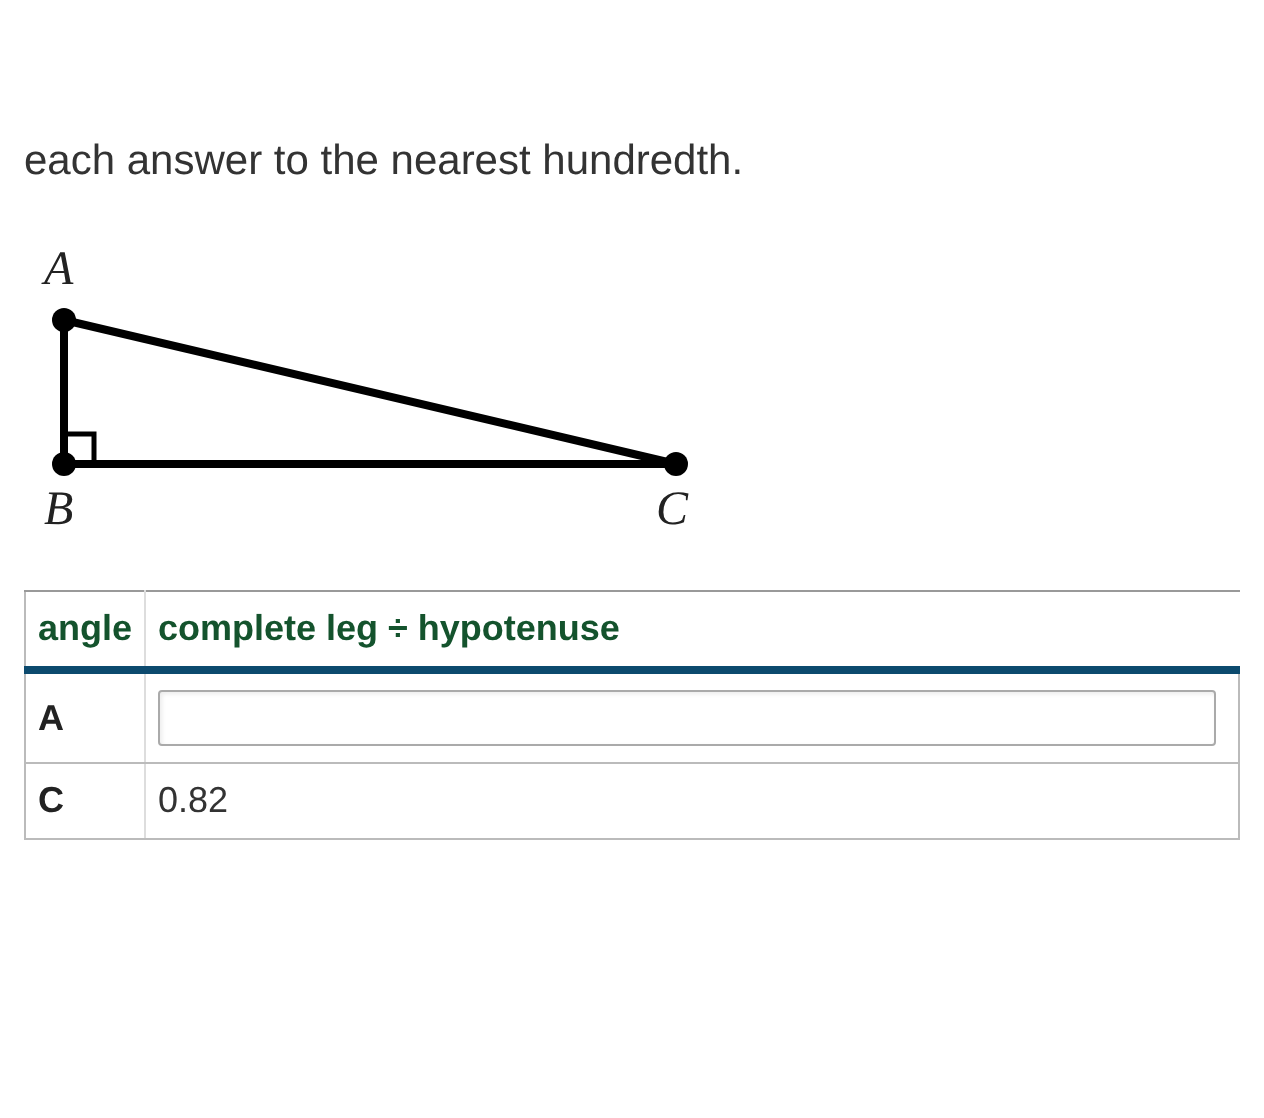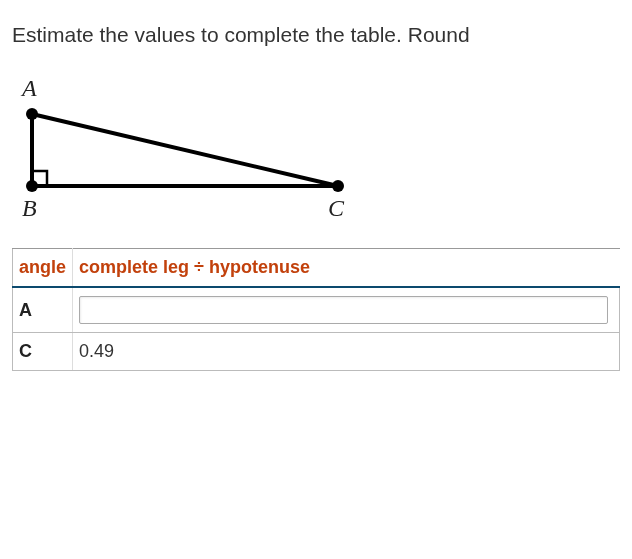--- a/index.html
+++ b/index.html
@@ -30,23 +30,23 @@
     }
     .table-container td, .table-container th {
       border: 1px solid #bbb;
       padding: 8px 6px;
       text-align: left;
       font-size: 18px;
       vertical-align: middle;
     }
     .table-container th {
       font-weight: bold;
-      color: #c2410c;
+      color: #14532d;
       border-top: 1px solid #999;
-      border-bottom: 2px solid #0c4a6e;
+      border-bottom: 4px solid #0c4a6e;
     }
     .angle-col {
       width: 54px;
     }
     .row-label {
       font-weight: bold;
       color: #222;
     }
     .input-field {
       width: 99%;
@@ -68,21 +68,22 @@
       border-right: 1px solid #ddd;
     }
     .table-container tr td:first-child {
       border-right: 1px solid #ddd;
     }
   </style>
 </head>
 <body>
 
 <div class="question-text">
-  <span>Estimate the values to complete the table. Round</span><br>
+  <br>
+  <span>each answer to the nearest hundredth.</span>
 </div>
 
 <div class="diagram-container">
   <svg width="340" height="150" viewBox="0 0 340 150">
 
     <text x="4" y="20" font-family="Times New Roman" font-style="italic" font-size="24" fill="#222">A</text>
 
     <text x="4" y="140" font-family="Times New Roman" font-style="italic" font-size="24" fill="#222">B</text>
 
     <text x="310" y="140" font-family="Times New Roman" font-style="italic" font-size="24" fill="#222">C</text>
@@ -106,16 +107,16 @@
     <th>complete leg ÷ hypotenuse</th>
   </tr>
   <tr>
     <td class="row-label angle-col">A</td>
     <td>
       <input type="text" class="input-field" value="" style="">
     </td>
   </tr>
   <tr>
     <td class="row-label angle-col">C</td>
-    <td class="value-cell">0.49</td>
+    <td class="value-cell">0.82</td>
   </tr>
 </tbody>
   </table>
 
 </body></html>

